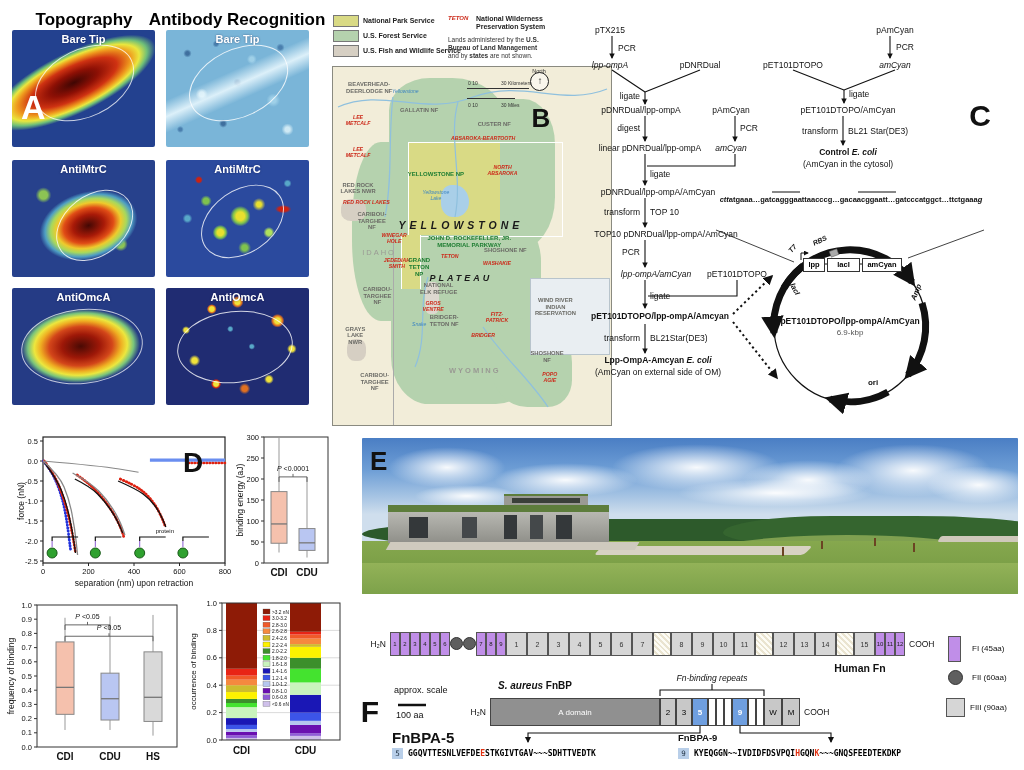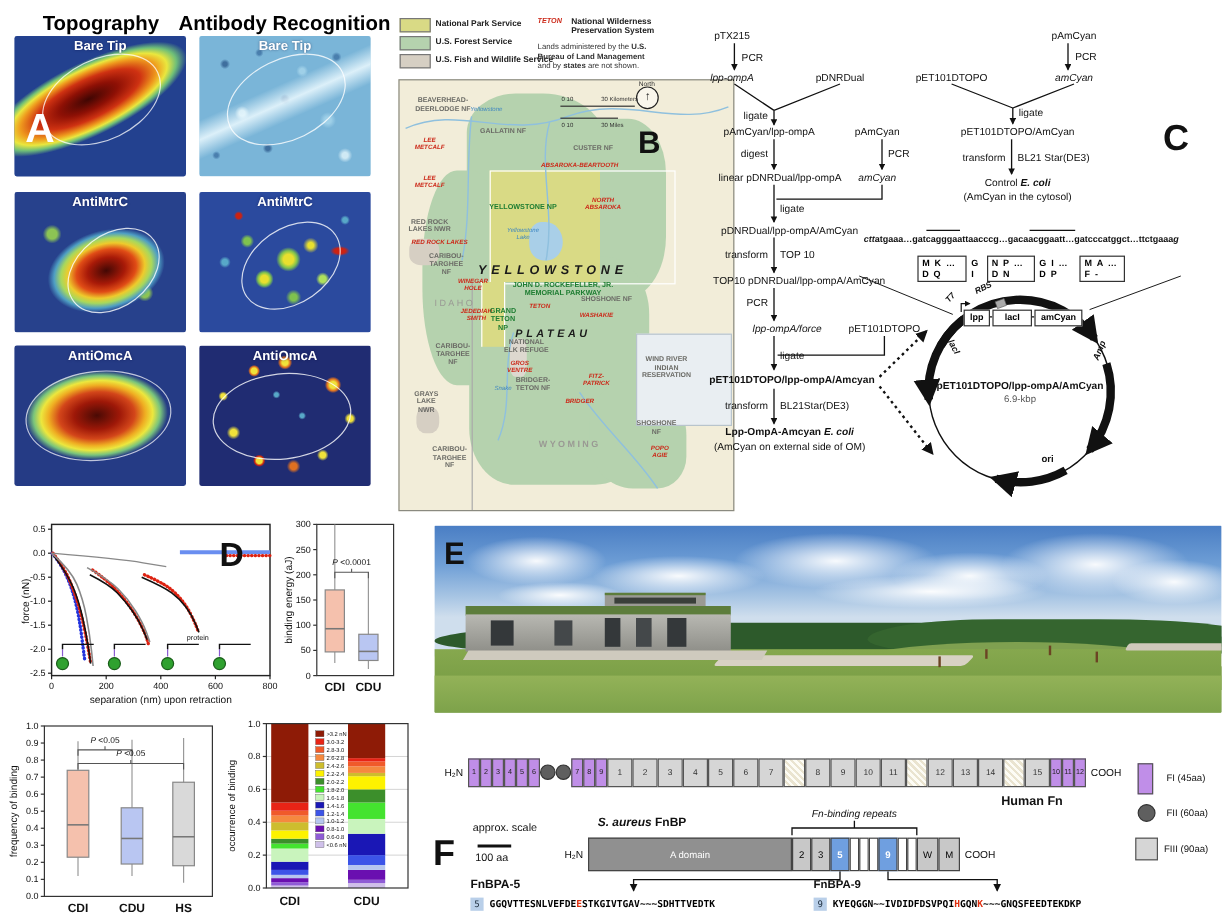--- a/index.html
+++ b/index.html
@@ -285,69 +285,62 @@
     <path d="M205,252 L205,245 L212,245" stroke="#111" stroke-width="1" fill="none" marker-end="url(#ah)"></path>
     <rect x="234" y="242" width="8" height="6" fill="#aaa" stroke="#555" stroke-width="0.5" transform="rotate(-20 238 245)"></rect>
     <path d="M227,256 L231,256 M262,256 L266,256" stroke="#111" stroke-width="1"></path>
   </svg>
   <div id="cnodes">
       <div class="lbl" style="left: 14px; top: 22px; font-size: 8.5px; white-space: nowrap; transform: translate(-50%, -50%);">pTX215</div>
       <div class="lbl" style="left: 22px; top: 40px; font-size: 8.5px; white-space: nowrap; transform: translate(0px, -50%);">PCR</div>
       <div class="lbl" style="left: 14px; top: 57px; font-size: 8.5px; font-style: italic; white-space: nowrap; transform: translate(-50%, -50%);">lpp-ompA</div>
       <div class="lbl" style="left: 104px; top: 57px; font-size: 8.5px; white-space: nowrap; transform: translate(-50%, -50%);">pDNRDual</div>
       <div class="lbl" style="left: 44px; top: 88px; font-size: 8.5px; white-space: nowrap; transform: translate(-100%, -50%);">ligate</div>
-      <div class="lbl" style="left: 45px; top: 102px; font-size: 8.5px; white-space: nowrap; transform: translate(-50%, -50%);">pAmCyan/lpp-ompA</div>
+      <div class="lbl" style="left: 45px; top: 102px; font-size: 8.5px; white-space: nowrap; transform: translate(-50%, -50%);">pDNRDual/lpp-ompA</div>
       <div class="lbl" style="left: 44px; top: 120px; font-size: 8.5px; white-space: nowrap; transform: translate(-100%, -50%);">digest</div>
       <div class="lbl" style="left: 135px; top: 102px; font-size: 8.5px; white-space: nowrap; transform: translate(-50%, -50%);">pAmCyan</div>
       <div class="lbl" style="left: 144px; top: 120px; font-size: 8.5px; white-space: nowrap; transform: translate(0px, -50%);">PCR</div>
       <div class="lbl" style="left: 54px; top: 140px; font-size: 8.5px; white-space: nowrap; transform: translate(-50%, -50%);">linear pDNRDual/lpp-ompA</div>
       <div class="lbl" style="left: 135px; top: 140px; font-size: 8.5px; font-style: italic; white-space: nowrap; transform: translate(-50%, -50%);">amCyan</div>
       <div class="lbl" style="left: 54px; top: 166px; font-size: 8.5px; white-space: nowrap; transform: translate(0px, -50%);">ligate</div>
       <div class="lbl" style="left: 62px; top: 184px; font-size: 8.5px; white-space: nowrap; transform: translate(-50%, -50%);">pDNRDual/lpp-ompA/AmCyan</div>
       <div class="lbl" style="left: 44px; top: 204px; font-size: 8.5px; white-space: nowrap; transform: translate(-100%, -50%);">transform</div>
       <div class="lbl" style="left: 54px; top: 204px; font-size: 8.5px; white-space: nowrap; transform: translate(0px, -50%);">TOP 10</div>
       <div class="lbl" style="left: 70px; top: 226px; font-size: 8.5px; white-space: nowrap; transform: translate(-50%, -50%);">TOP10 pDNRDual/lpp-ompA/AmCyan</div>
       <div class="lbl" style="left: 44px; top: 244px; font-size: 8.5px; white-space: nowrap; transform: translate(-100%, -50%);">PCR</div>
-      <div class="lbl" style="left: 60px; top: 266px; font-size: 8.5px; font-style: italic; white-space: nowrap; transform: translate(-50%, -50%);">lpp-ompA/force</div>
+      <div class="lbl" style="left: 60px; top: 266px; font-size: 8.5px; font-style: italic; white-space: nowrap; transform: translate(-50%, -50%);">lpp-ompA/amCyan</div>
       <div class="lbl" style="left: 141px; top: 266px; font-size: 8.5px; white-space: nowrap; transform: translate(-50%, -50%);">pET101DTOPO</div>
       <div class="lbl" style="left: 54px; top: 288px; font-size: 8.5px; white-space: nowrap; transform: translate(0px, -50%);">ligate</div>
       <div class="lbl" style="left: 64px; top: 308px; font-size: 8.5px; font-weight: bold; white-space: nowrap; transform: translate(-50%, -50%);">pET101DTOPO/lpp-ompA/Amcyan</div>
       <div class="lbl" style="left: 44px; top: 330px; font-size: 8.5px; white-space: nowrap; transform: translate(-100%, -50%);">transform</div>
       <div class="lbl" style="left: 54px; top: 330px; font-size: 8.5px; white-space: nowrap; transform: translate(0px, -50%);">BL21Star(DE3)</div>
       <div class="lbl" style="left: 62px; top: 352px; font-size: 8.5px; white-space: nowrap; transform: translate(-50%, -50%);"><span style="font-weight: bold; text-align: center;">Lpp-OmpA-Amcyan </span><span style="font-weight: bold; font-style: italic;">E. coli</span></div>
       <div class="lbl" style="left: 62px; top: 364px; font-size: 8.5px; white-space: nowrap; transform: translate(-50%, -50%);">(AmCyan on external side of OM)</div>
       <div class="lbl" style="left: 299px; top: 22px; font-size: 8.5px; white-space: nowrap; transform: translate(-50%, -50%);">pAmCyan</div>
       <div class="lbl" style="left: 300px; top: 39px; font-size: 8.5px; white-space: nowrap; transform: translate(0px, -50%);">PCR</div>
       <div class="lbl" style="left: 197px; top: 57px; font-size: 8.5px; white-space: nowrap; transform: translate(-50%, -50%);">pET101DTOPO</div>
       <div class="lbl" style="left: 299px; top: 57px; font-size: 8.5px; font-style: italic; white-space: nowrap; transform: translate(-50%, -50%);">amCyan</div>
       <div class="lbl" style="left: 253px; top: 86px; font-size: 8.5px; white-space: nowrap; transform: translate(0px, -50%);">ligate</div>
       <div class="lbl" style="left: 252px; top: 102px; font-size: 8.5px; white-space: nowrap; transform: translate(-50%, -50%);">pET101DTOPO/AmCyan</div>
       <div class="lbl" style="left: 242px; top: 123px; font-size: 8.5px; white-space: nowrap; transform: translate(-100%, -50%);">transform</div>
       <div class="lbl" style="left: 252px; top: 123px; font-size: 8.5px; white-space: nowrap; transform: translate(0px, -50%);">BL21 Star(DE3)</div>
-      <div class="lbl" style="left: 252px; top: 144px; font-size: 8.5px; white-space: nowrap; transform: translate(-50%, -50%);"><span style="font-weight: normal;">Control </span><span style="font-weight: bold; font-style: italic;">E. coli</span></div>
+      <div class="lbl" style="left: 252px; top: 144px; font-size: 8.5px; white-space: nowrap; transform: translate(-50%, -50%);"><span style="font-weight: bold;">Control </span><span style="font-weight: bold; font-style: italic;">E. coli</span></div>
       <div class="lbl" style="left: 252px; top: 156px; font-size: 8.5px; white-space: nowrap; transform: translate(-50%, -50%);">(AmCyan in the cytosol)</div>
       <div class="lbl" style="left: 384px; top: 108px; font-size: 30px; font-weight: bold; white-space: nowrap; transform: translate(-50%, -50%);">C</div>
       <div class="lbl" style="left: 255px; top: 191px; font-size: 7.5px; white-space: nowrap; transform: translate(-50%, -50%);"><span style="font-weight: bold; font-style: italic;">ctt</span><span style="font-weight: bold;">atgaaa…gatcagggaattaacccg…gacaacggaatt…gatcccatggct…ttctgaaa</span><span style="font-weight: bold; font-style: italic;">g</span></div>
       <div class="lbl" style="left: 197px; top: 241px; font-size: 7px; font-weight: bold; font-style: italic; white-space: nowrap; transform: translate(-50%, -50%) rotate(-48deg);">T7</div>
       <div class="lbl" style="left: 224px; top: 233px; font-size: 7px; font-weight: bold; font-style: italic; white-space: nowrap; transform: translate(-50%, -50%) rotate(-26deg);">RBS</div>
       <div class="lbl" style="left: 199px; top: 281px; font-size: 7.5px; font-weight: bold; font-style: italic; white-space: nowrap; transform: translate(-50%, -50%) rotate(62deg);">lacI</div>
       <div class="lbl" style="left: 320px; top: 284px; font-size: 7.5px; font-weight: bold; font-style: italic; white-space: nowrap; transform: translate(-50%, -50%) rotate(-68deg);">Amp</div>
       <div class="lbl" style="left: 277px; top: 375px; font-size: 8px; font-weight: bold; white-space: nowrap; transform: translate(-50%, -50%);">ori</div>
       <div class="lbl" style="left: 254px; top: 313px; font-size: 8.5px; font-weight: bold; white-space: nowrap; transform: translate(-50%, -50%);">pET101DTOPO/lpp-ompA/AmCyan</div>
       <div class="lbl" style="left: 254px; top: 325px; font-size: 8px; color: rgb(85, 85, 85); white-space: nowrap; transform: translate(-50%, -50%);">6.9-kbp</div>
       <div class="genebox" style="left:207px;top:250px;width:20px;height:12px;line-height:12px;">lpp</div>
       <div class="genebox" style="left:231px;top:250px;width:31px;height:12px;line-height:12px;">lacI</div>
       <div class="genebox" style="left:266px;top:250px;width:38px;height:12px;line-height:12px;">amCyan</div>
-    </div>
-  <div id="aarow" style="left:255px;top:205px;">
-      <span class="bx">M K … D Q</span>
-      <span class="nb">G I</span>
-      <span class="bx">N P … D N</span>
-      <span class="nb">G I … D P</span>
-      <span class="bx">M A … F -</span>
     </div>
 </div>
 
 <svg id="dsvg" width="375" height="345" style="position:absolute;left:0;top:425px;">
     <rect x="43" y="12" width="182" height="126" fill="none" stroke="#222" stroke-width="1.2"></rect>
     <line x1="43" y1="138" x2="43" y2="141" stroke="#222"></line>
     <text x="43" y="149" text-anchor="middle" font-size="7.5" fill="#111" font-family="&quot;Liberation Sans&quot;,sans-serif">0</text>
     <line x1="88.5" y1="138" x2="88.5" y2="141" stroke="#222"></line>
     <text x="88.5" y="149" text-anchor="middle" font-size="7.5" fill="#111" font-family="&quot;Liberation Sans&quot;,sans-serif">200</text>
     <line x1="134" y1="138" x2="134" y2="141" stroke="#222"></line>
@@ -650,20 +643,20 @@
       <div class="fcell blue" style="left:332px;top:98px;width:16px;height:28px;">5</div>
       <div class="fcell" style="left:348px;top:98px;width:8px;height:28px;"></div>
       <div class="fcell" style="left:356px;top:98px;width:8px;height:28px;"></div>
       <div class="fcell" style="left:364px;top:98px;width:8px;height:28px;"></div>
       <div class="fcell blue" style="left:372px;top:98px;width:16px;height:28px;">9</div>
       <div class="fcell" style="left:388px;top:98px;width:8px;height:28px;"></div>
       <div class="fcell" style="left:396px;top:98px;width:8px;height:28px;"></div>
       <div class="fcell gray" style="left:404px;top:98px;width:18px;height:28px;">W</div>
       <div class="fcell gray" style="left:422px;top:98px;width:18px;height:28px;">M</div>
       <div class="lbl" style="left: 444px; top: 112px; font-size: 8.5px; white-space: nowrap; transform: translate(0px, -50%);">COOH</div>
-      <div class="lbl" style="left: 32px; top: 138px; font-size: 10px; font-weight: bold; white-space: nowrap; transform: translate(0px, -50%);">FnBPA-5</div>
+      <div class="lbl" style="left: 32px; top: 138px; font-size: 15px; font-weight: bold; white-space: nowrap; transform: translate(0px, -50%);">FnBPA-5</div>
       <div class="seqtag" style="left:32px;top:148px;">5</div>
       <div class="seqrow" style="left:48px;top:149px;"><span>GGQVTTESNLVEFDE</span><span class="red">E</span><span>STKGIVTGAV~~~SDHTTVEDTK</span></div>
       <div class="lbl" style="left: 318px; top: 138px; font-size: 9.5px; font-weight: bold; white-space: nowrap; transform: translate(0px, -50%);">FnBPA-9</div>
       <div class="seqtag" style="left:318px;top:148px;">9</div>
       <div class="seqrow" style="left:334px;top:149px;"><span>KYEQGGN~~IVDIDFDSVPQI</span><span class="red">H</span><span>GQN</span><span class="red">K</span><span>~~~GNQSFEEDTEKDKP</span></div>
     </div>
 </div>
 
 </body></html>

